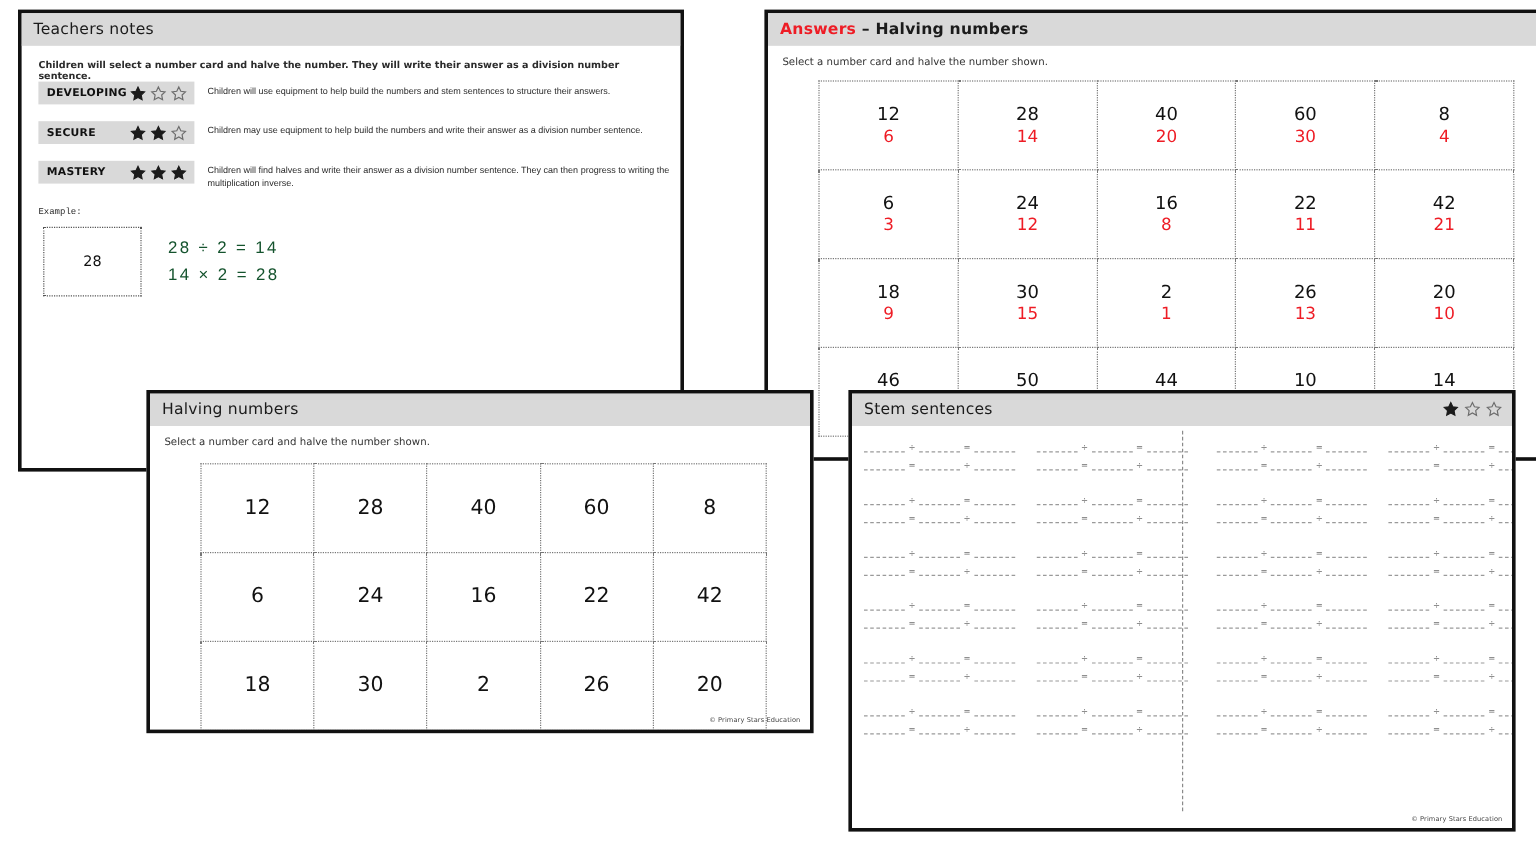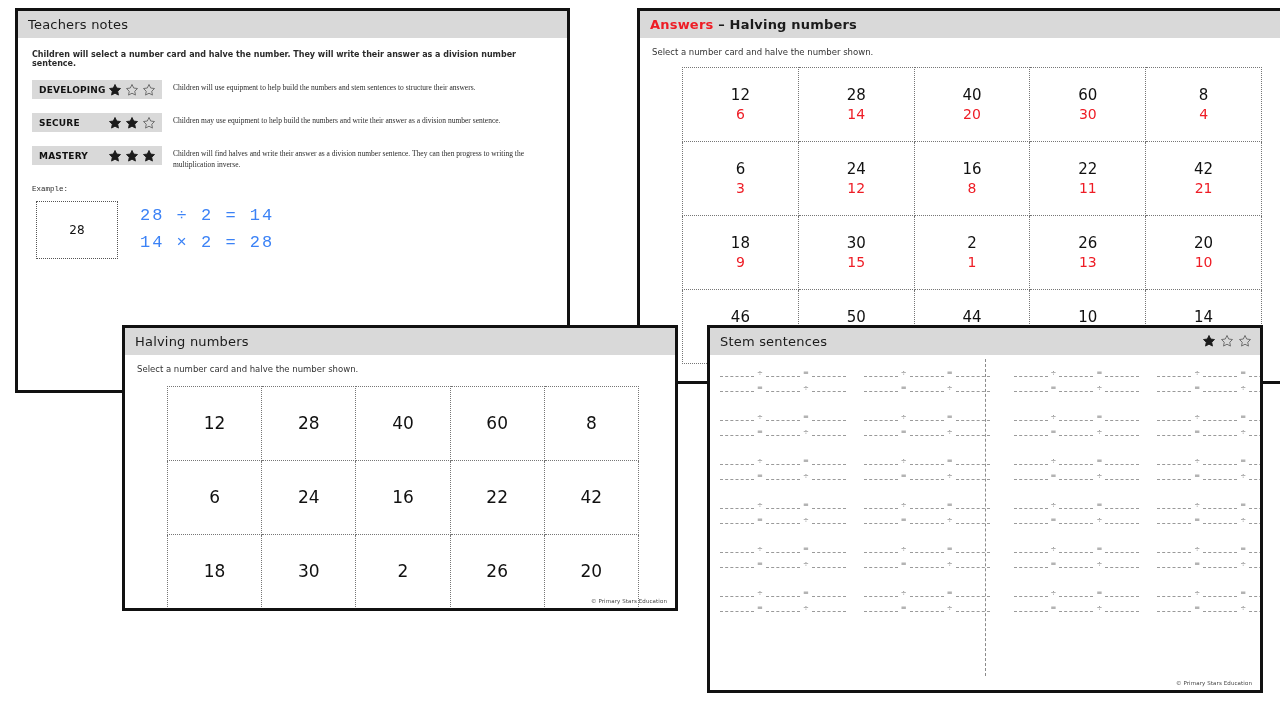--- a/index.html
+++ b/index.html
@@ -48,56 +48,56 @@
     font-family: "DejaVu Sans", sans-serif;
   }
 
   
   #panel-notes { left: 15px; top: 8px; width: 555px; height: 385px; }
   #panel-notes .intro {
     font-size: 8px; color: #2b2b2b; padding: 12px 14px 0 14px;
     font-family: "DejaVu Sans", sans-serif;
     font-weight: bold;
   }
-  .level-rows { margin-top: 12px; padding-left: 14px; }
+  .level-rows { margin-top: 0; padding-left: 14px; }
   .level-row { display: flex; align-items: flex-start; margin-bottom: 14px; }
   .level-chip {
     background: #d9d9d9;
     width: 130px; min-height: 19px;
     display: flex; align-items: center; justify-content: space-between;
     padding: 0 6px 0 7px;
     flex: 0 0 130px;
   }
   .level-name {
     font-size: 9px; font-weight: 700; color: #111111; letter-spacing: 0.2px;
     font-family: "DejaVu Sans", sans-serif;
   }
   .level-stars { display: flex; gap: 3px; }
   .level-desc {
     font-size: 7.5px; color: #2b2b2b; margin-left: 11px;
     line-height: 1.45; max-width: 395px; padding-top: 3px;
-    font-family: Liberation Serif, serif;
+    font-family: Liberation Sans, sans-serif;
   }
 
   .example-label {
     font-size: 7.5px; color: #2b2b2b; margin: 14px 0 0 14px;
     font-family: Liberation Mono, monospace;
   }
   .example-area { display: flex; align-items: center; margin: 8px 0 0 18px; }
   .example-card {
     width: 82px; height: 58px;
     border: 1px dotted #555555;
     display: flex; align-items: center; justify-content: center;
     font-size: 12px; color: #111111; font-weight: 400;
     font-family: "DejaVu Sans", sans-serif;
   }
   .example-lines { margin-left: 22px; }
   .example-line {
-    font-size: 17px; color: #3b82f6; line-height: 1.55; letter-spacing: 2px;
-    font-family: Liberation Mono, monospace;
+    font-size: 14px; color: #14532d; line-height: 1.55; letter-spacing: 2px;
+    font-family: Liberation Sans, sans-serif;
   }
 
   
   #panel-answers { left: 637px; top: 8px; width: 652px; height: 376px; }
   .grid-wrap { padding: 10px 24px 0 42px; }
   table.num-grid { border-collapse: collapse; width: 100%; table-layout: fixed; }
   table.num-grid td {
     border: 1px dotted #767676;
     text-align: center;
     vertical-align: middle;

